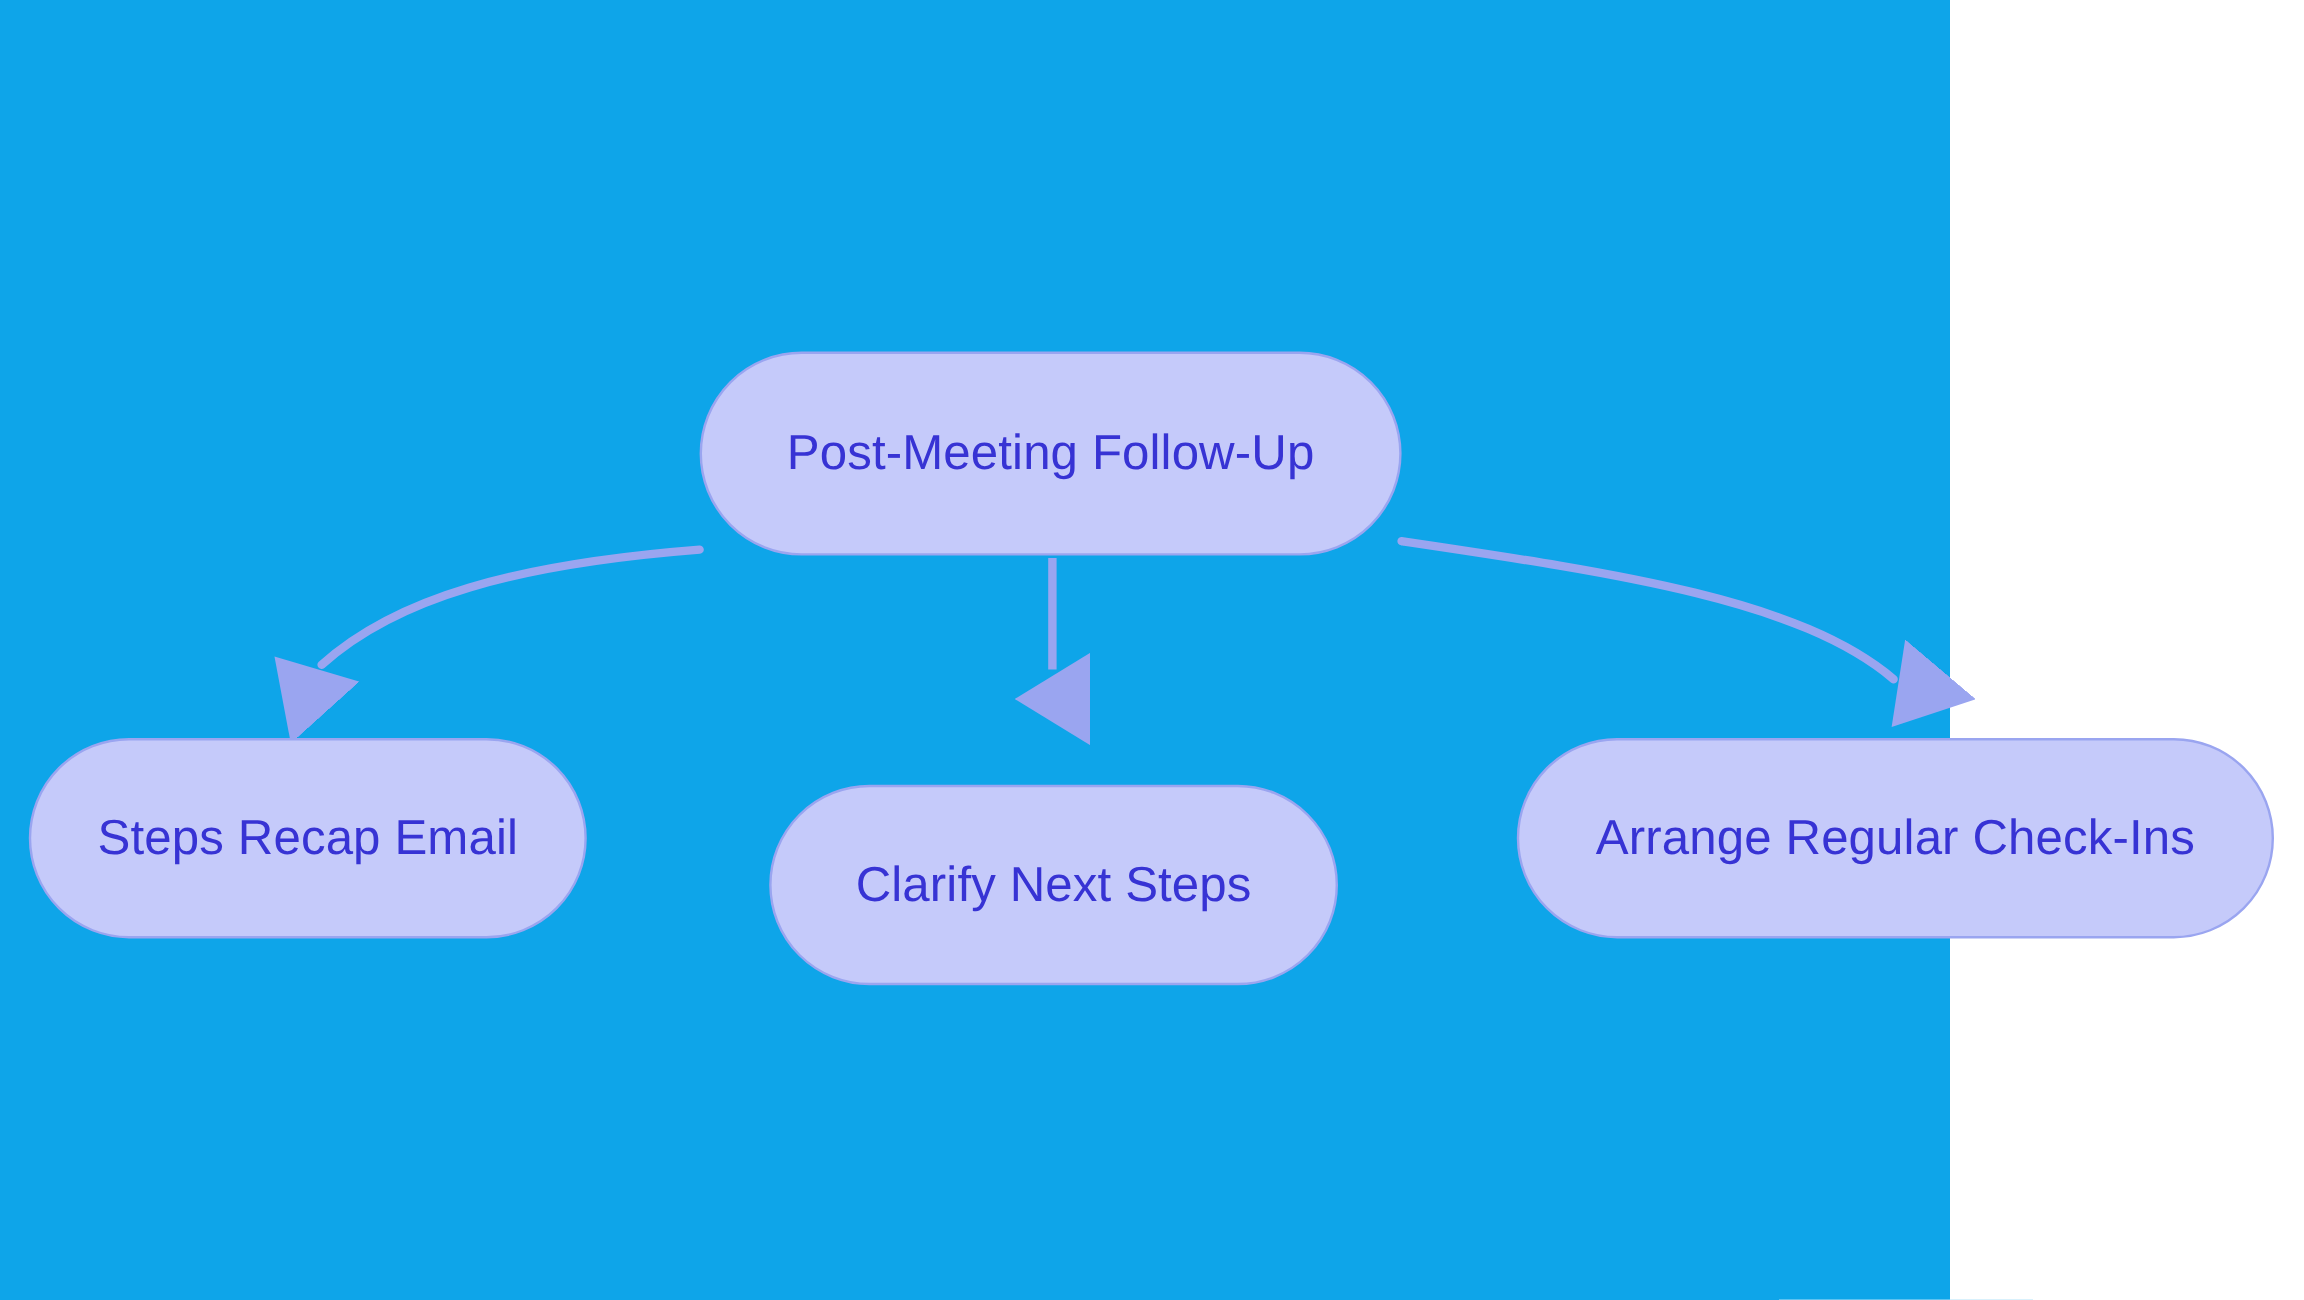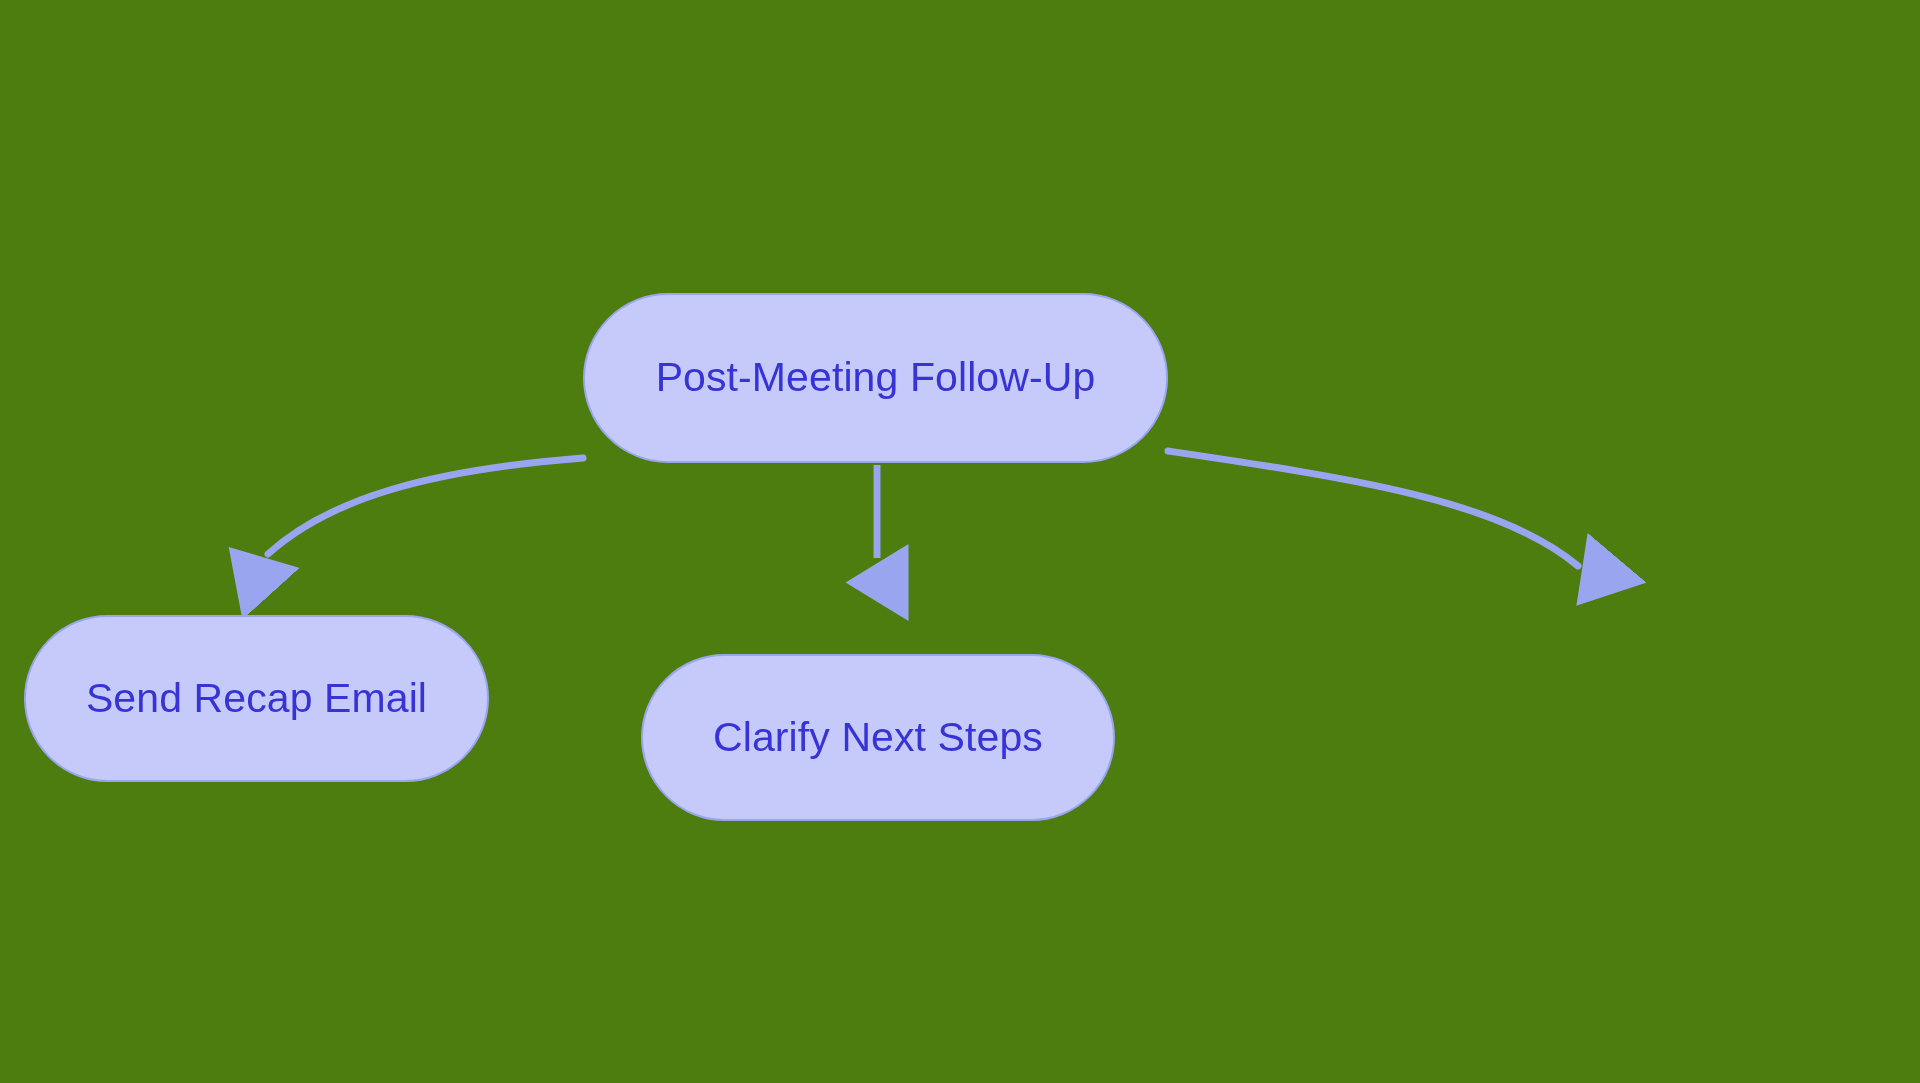--- a/index.html
+++ b/index.html
@@ -9,23 +9,23 @@
     background: #ffffff;
   }
   body {
     width: 1920px;
     height: 1083px;
     overflow: hidden;
     font-family: "Liberation Sans", sans-serif;
   }
   #flowchart-canvas {
     position: relative;
-    width: 1920px;
+    width: 1625px;
     height: 1083px;
-    background: #4d7c0f;
+    background: #0ea5e9;
   }
   #edge-layer {
     position: absolute;
     left: 0;
     top: 0;
     width: 1920px;
     height: 1083px;
     pointer-events: none;
   }
   .node {
@@ -92,21 +92,24 @@
     <path d="M 877,465 L 877,558" fill="none" stroke="#9aa5f0" stroke-width="7" stroke-linecap="butt" marker-end="url(#arrowhead)"></path>
 
     <path d="M 1168,451 C 1350,478 1500,500 1578,566" fill="none" stroke="#9aa5f0" stroke-width="7" stroke-linecap="round" marker-end="url(#arrowhead)"></path>
   </svg>
 
   <div class="node" id="node-root">
     <span class="node-label">Post-Meeting Follow-Up</span>
   </div>
 
   <div class="node" id="node-child-0">
-    <span class="node-label">Send Recap Email</span>
+    <span class="node-label">Steps Recap Email</span>
   </div>
 
   <div class="node" id="node-child-1">
     <span class="node-label">Clarify Next Steps</span>
   </div>
 
+  <div class="node" id="node-child-2">
+    <span class="node-label">Arrange Regular Check-Ins</span>
+  </div>
 
 </div>
 
 </body></html>

